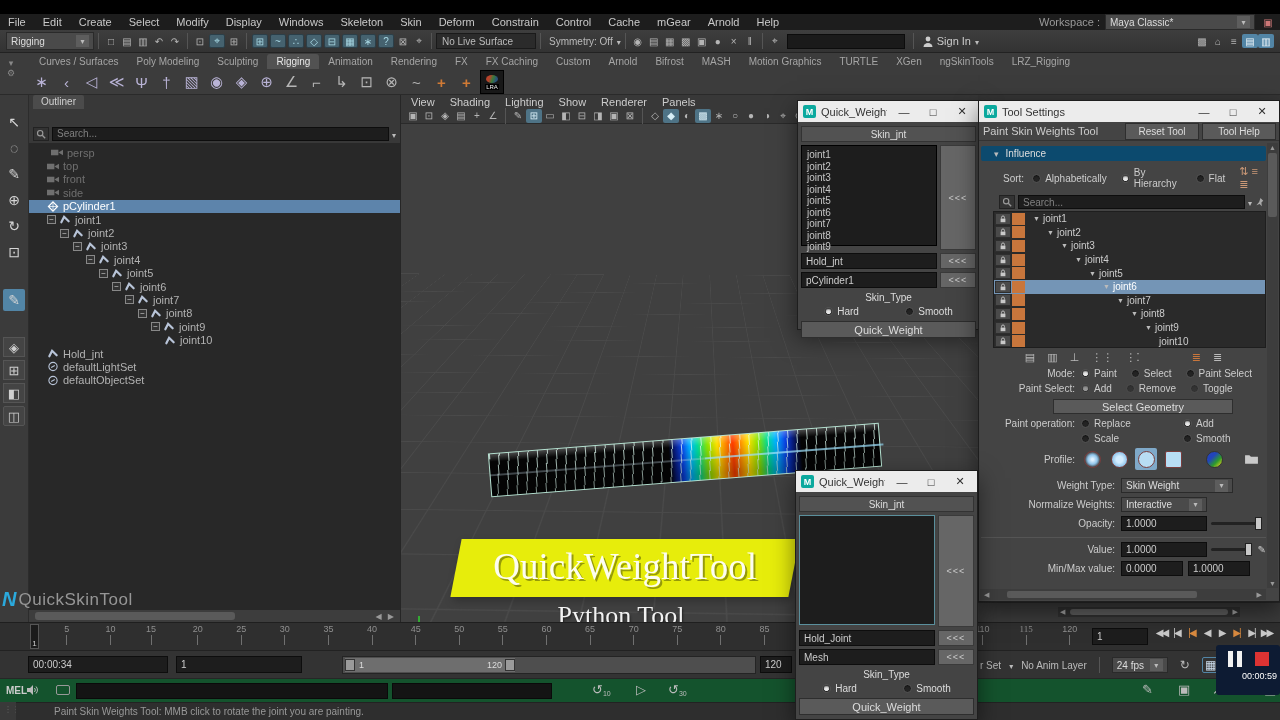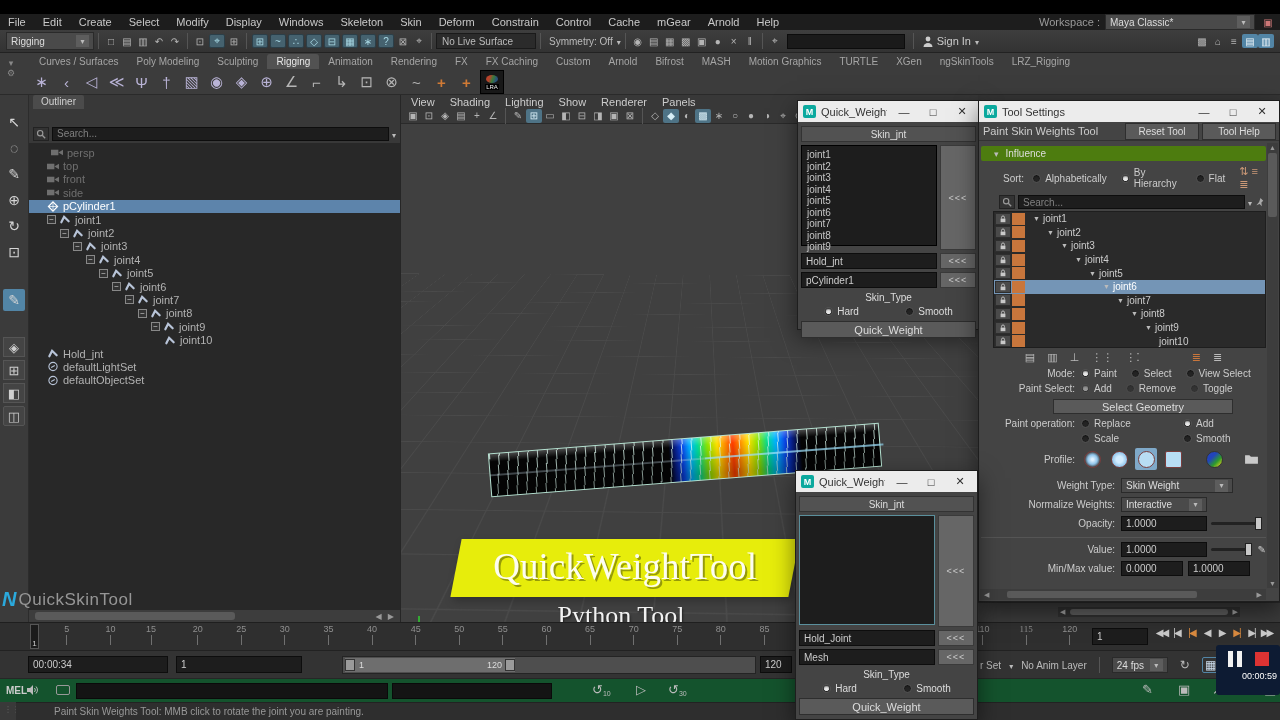--- a/index.html
+++ b/index.html
@@ -111,21 +111,21 @@
 .frow .sidebtn{height:16px}
 .stlbl{text-align:center;margin-top:4px;font-size:10px;color:#ddd}
 .strow{display:flex;justify-content:space-around;margin-top:3px;font-size:10px;color:#ddd}
 .strow .o{display:flex;align-items:center}
 .actbtn{margin-top:4px;height:17px}
 
 #ts-toolrow{height:19px;display:flex;align-items:center;background:#444;border-bottom:1px solid #333;padding-left:4px}
 #ts-toolrow .nm{flex:1;color:#ccc;font-size:11px}
 #ts-toolrow .btn{width:74px;height:17px;margin-right:3px;font-size:10px}
 #ts-body{position:absolute;left:2px;top:42px;right:13px;bottom:13px;overflow:hidden;font-size:10px}
-.sect{height:15px;background:#4d7c0f;border-radius:2px;display:flex;align-items:center;gap:7px;padding-left:13px;color:#ddd;margin-top:3px}
+.sect{height:15px;background:#0c4a6e;border-radius:2px;display:flex;align-items:center;gap:7px;padding-left:13px;color:#ddd;margin-top:3px}
 .sect::before{content:"▾";color:#bbb;font-size:9px}
 .tsrow{display:flex;align-items:center;margin-top:4px}
 .lblc{width:100px;text-align:right;color:#ccc;padding-right:6px;flex:none}
 .lblc2{width:140px;text-align:right;color:#ccc;padding-right:6px;flex:none}
 .ro{display:flex;align-items:center;margin-right:14px;color:#ccc}
 #inf-list{margin:2px 0 0 12px;height:137px;background:#2a2a2a;border:1px solid #1e1e1e;overflow:hidden}
 .irow{height:13.6px;display:flex;align-items:center}
 .irow .lockc{width:16px;height:12px;background:#4a4a4a;border:1px solid #2e2e2e;margin:0 1px;display:flex;align-items:center;justify-content:center;flex:none}
 .irow .sw{width:13px;height:12px;background:#c8763c;margin-right:4px;flex:none}
 .irow .ar7{font-size:7px;color:#bbb;margin-right:3px}
@@ -808,21 +808,21 @@
       <span class="ro">
           <span class="rd on"></span>
           <span>Paint</span>
         </span>
       <span class="ro">
           <span class="rd"></span>
           <span>Select</span>
         </span>
       <span class="ro">
           <span class="rd"></span>
-          <span>View Select</span>
+          <span>Paint Select</span>
         </span>
     </div>
     <div class="tsrow dis">
       <span class="lblc">Paint Select:</span>
       <span class="ro dis">
           <span class="rd on" style="opacity:.5"></span>
           <span>Add</span>
         </span>
       <span class="ro dis">
           <span class="rd" style="opacity:.5"></span>

